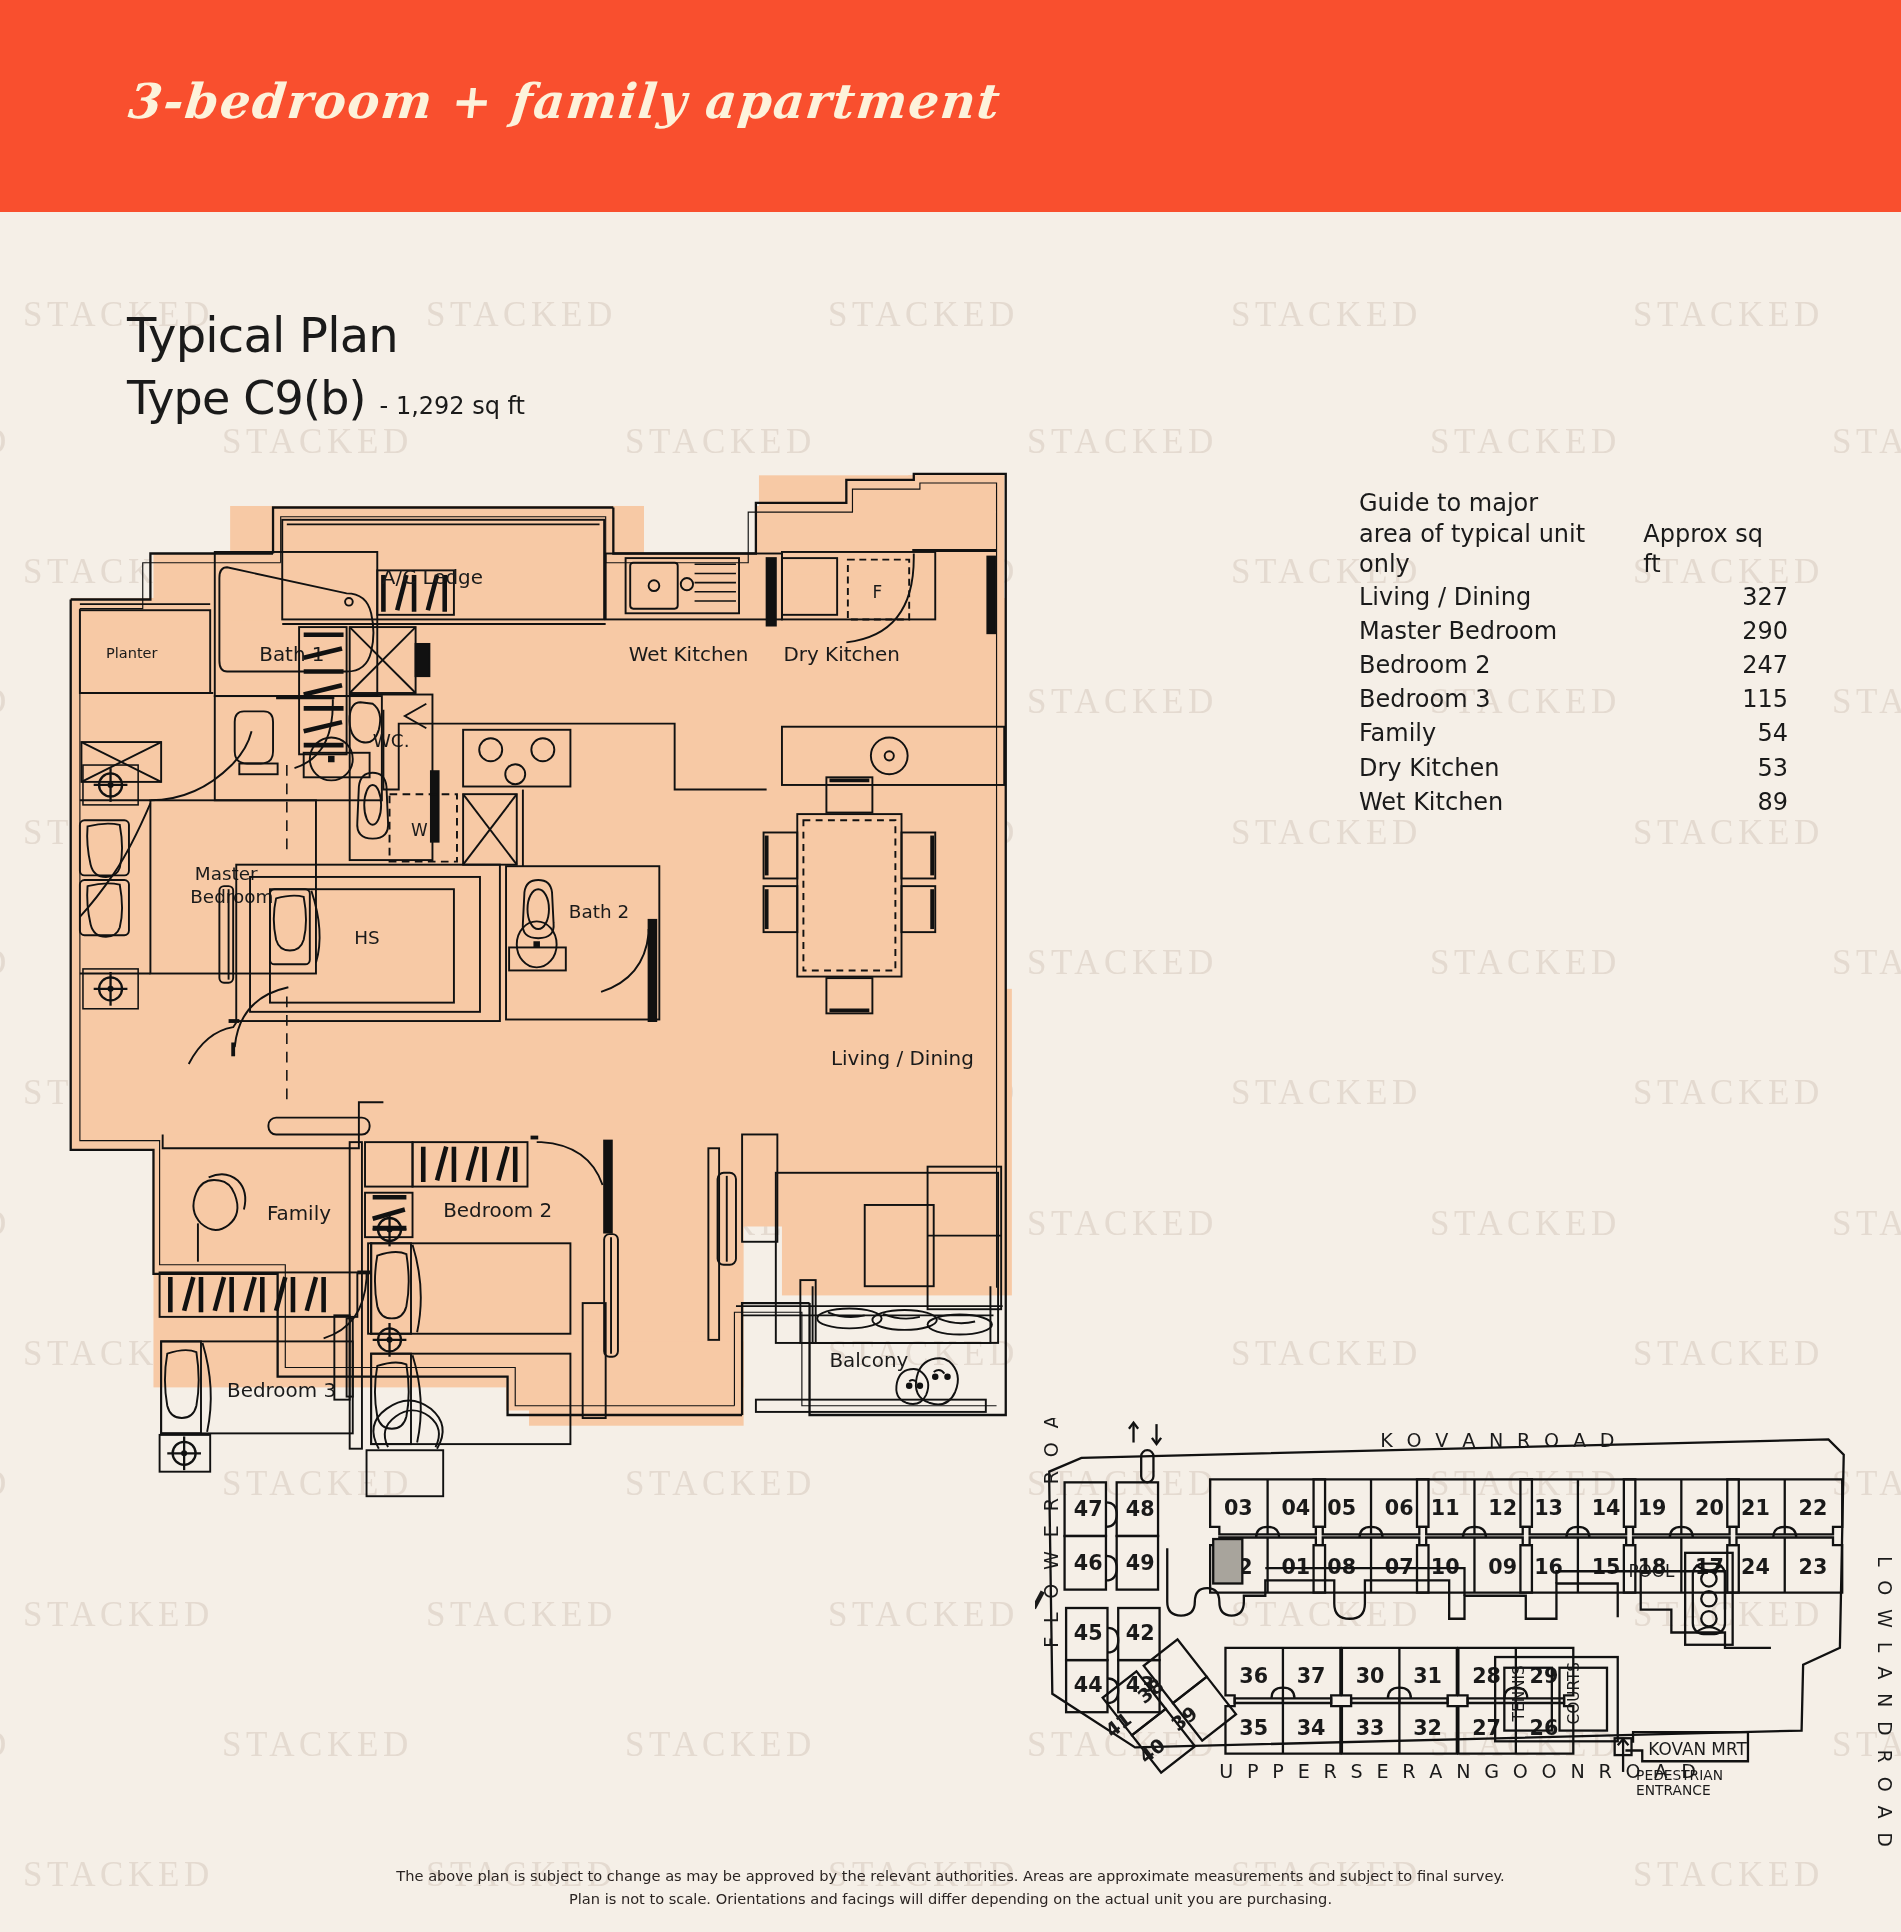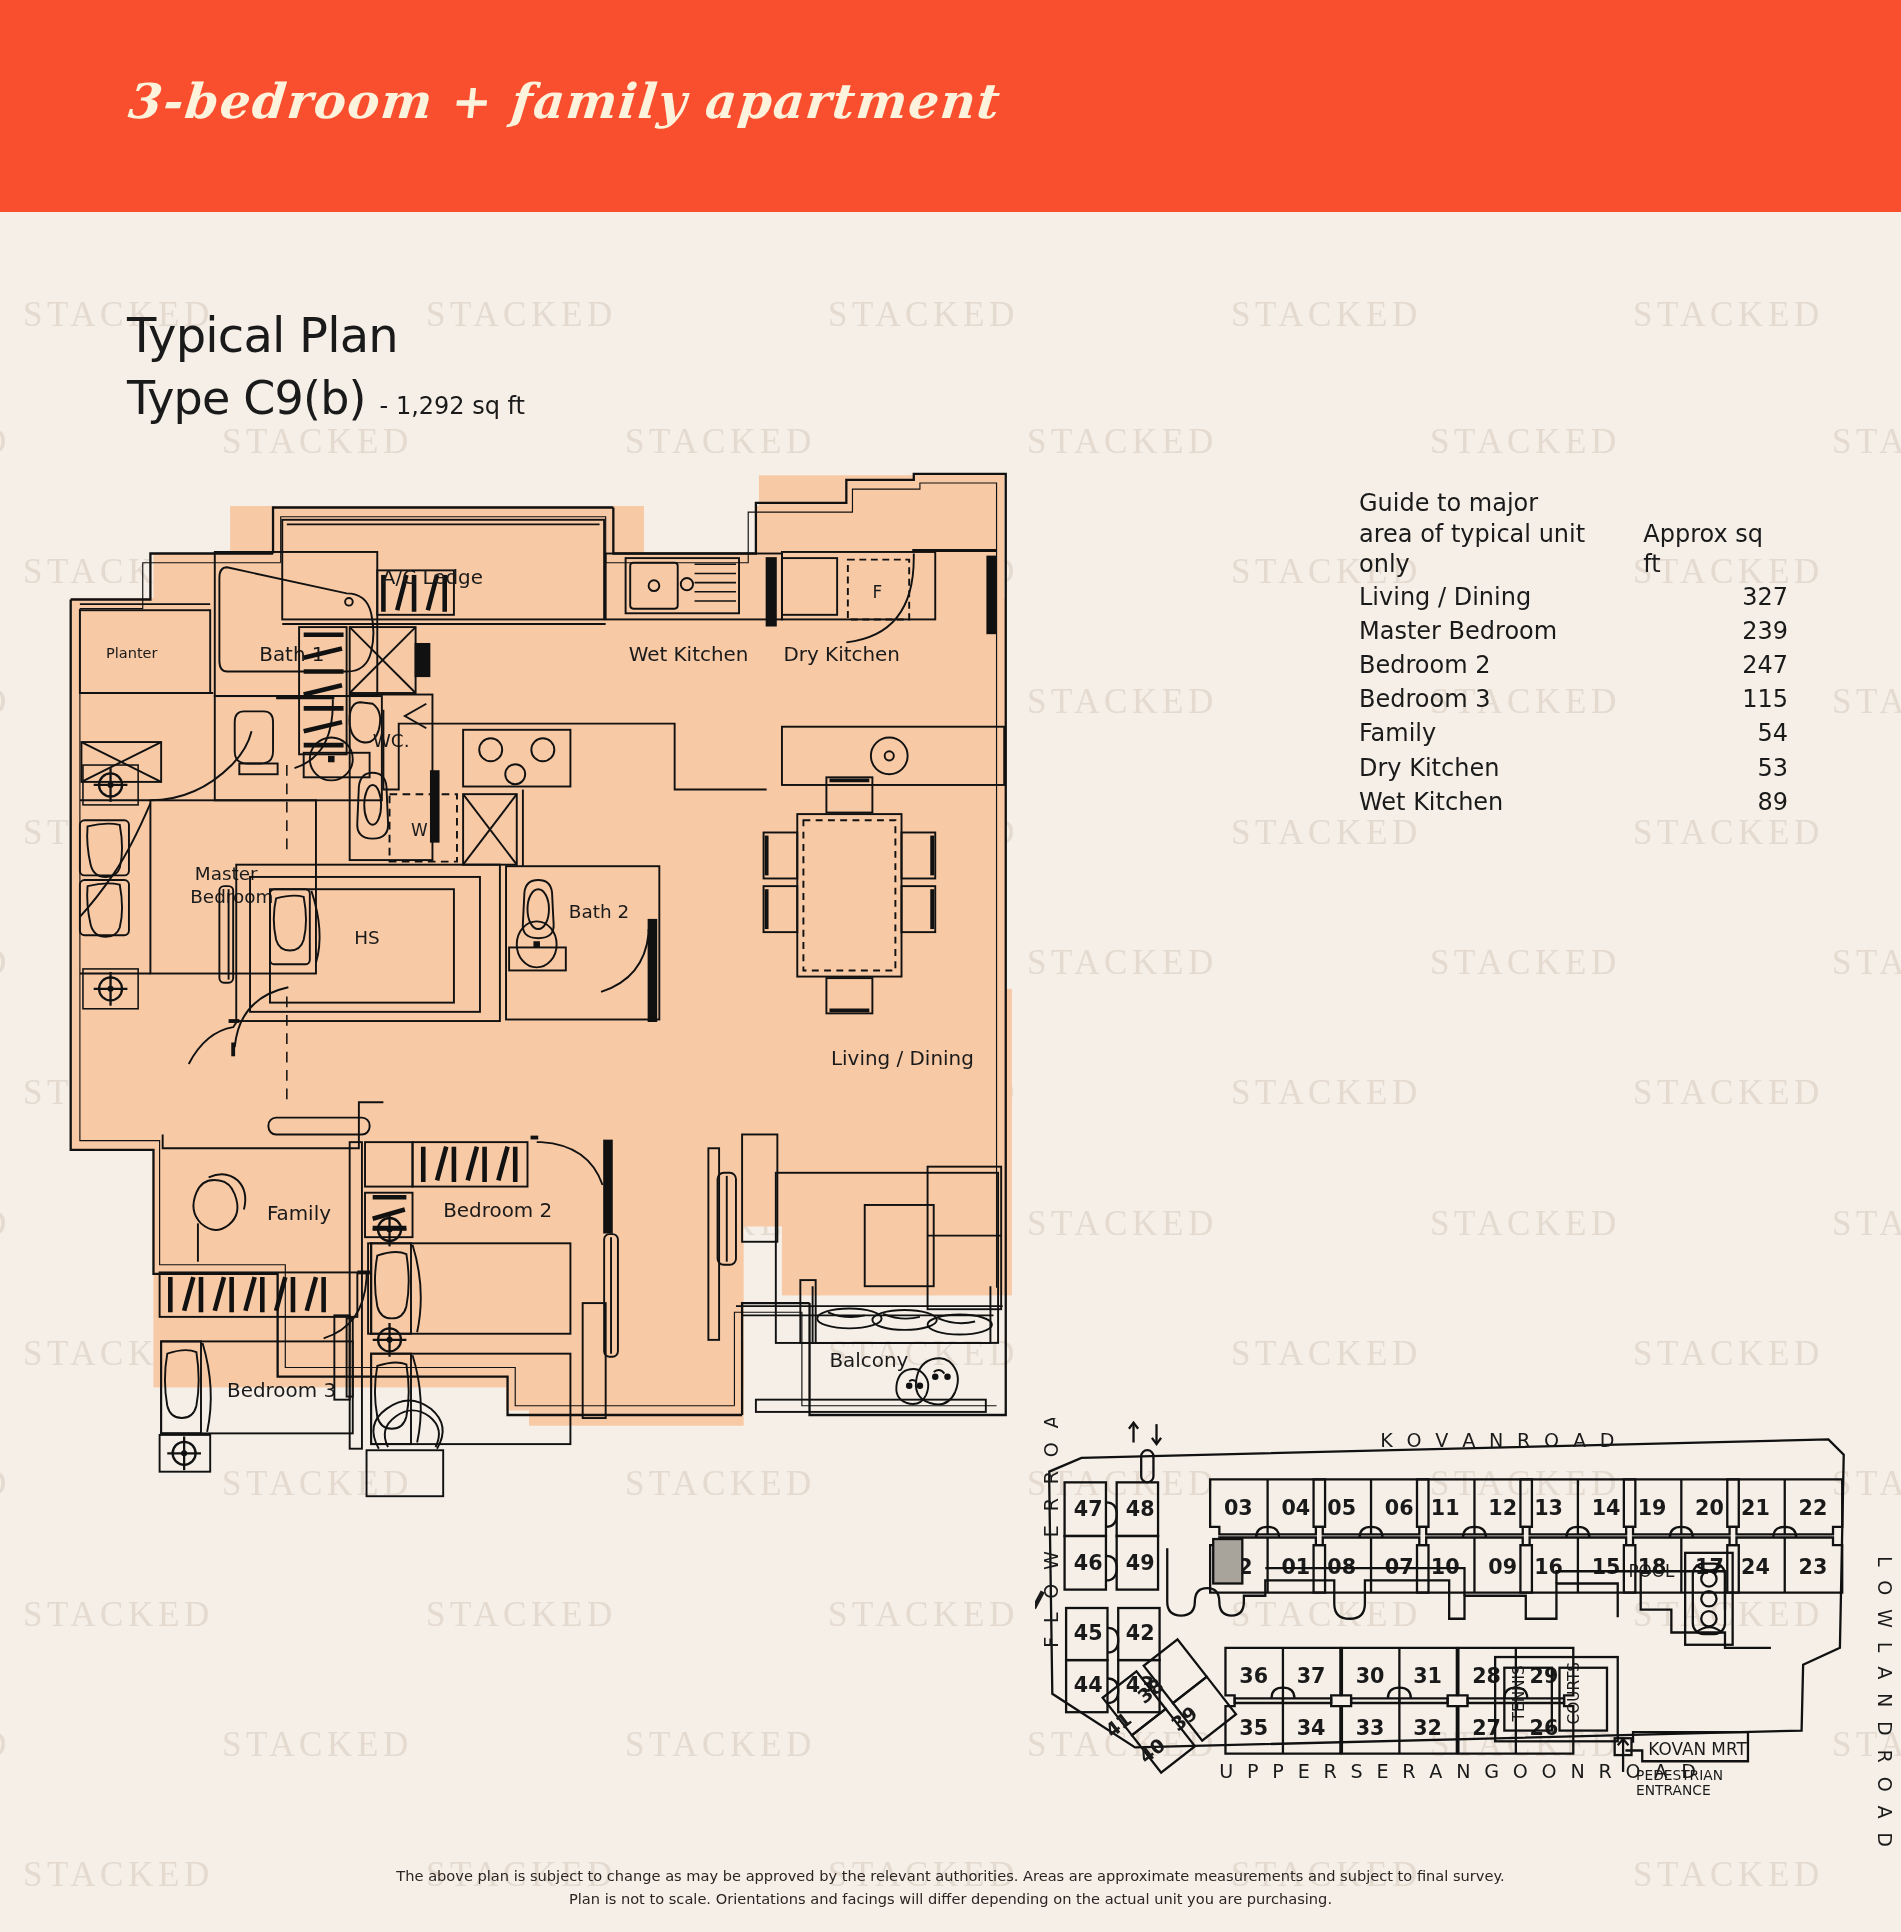--- a/index.html
+++ b/index.html
@@ -188,21 +188,21 @@
     </div>
   </div>
   <table>
       <tbody id="area-rows">
         <tr>
           <td>Living / Dining</td>
           <td class="v">327</td>
         </tr>
         <tr>
           <td>Master Bedroom</td>
-          <td class="v">239</td>
+          <td class="v">290</td>
         </tr>
         <tr>
           <td>Bedroom 2</td>
           <td class="v">247</td>
         </tr>
         <tr>
           <td>Bedroom 3</td>
           <td class="v">115</td>
         </tr>
         <tr>

